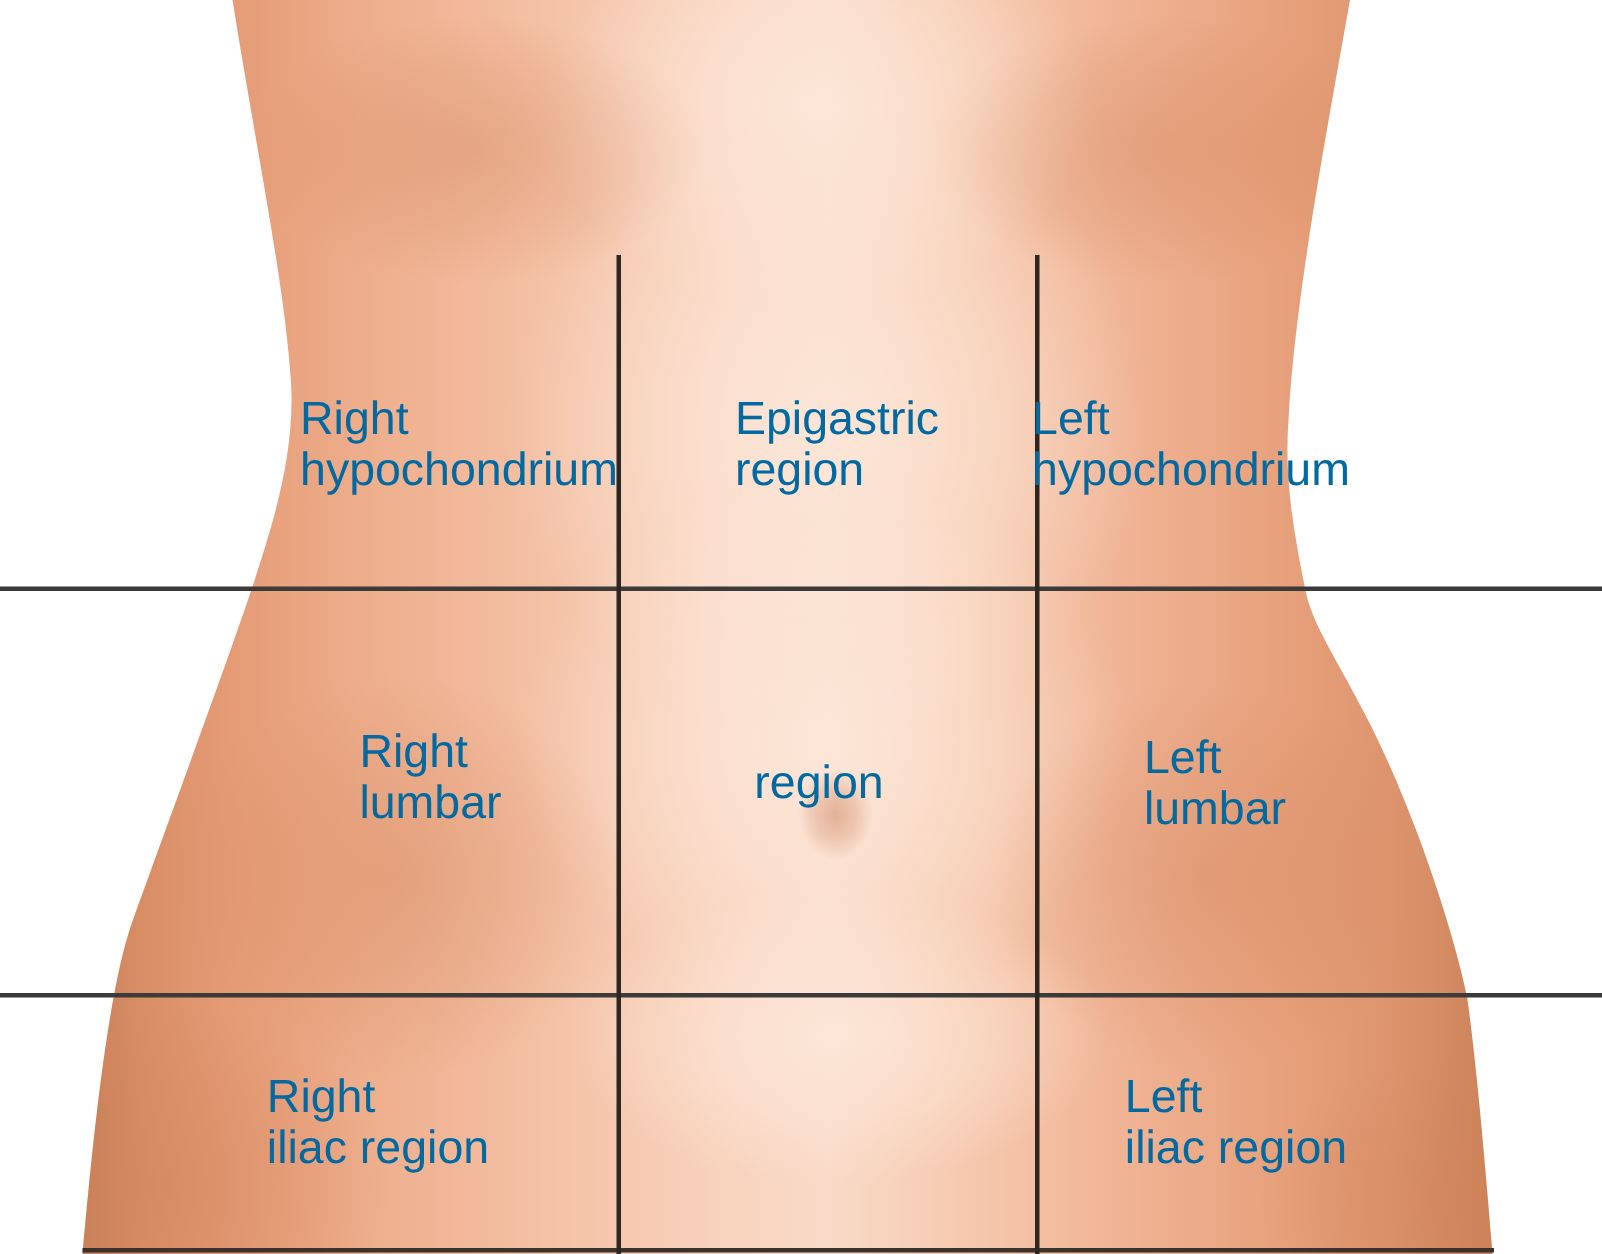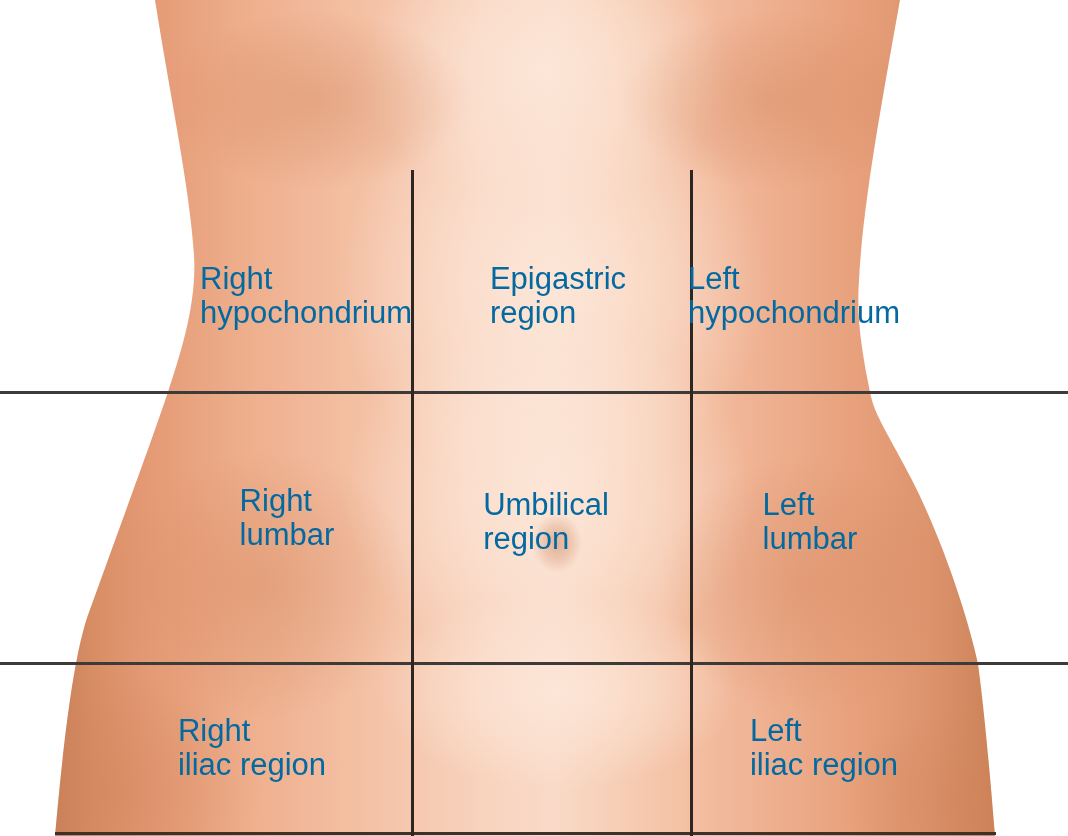--- a/index.html
+++ b/index.html
@@ -150,21 +150,20 @@
     <span>Left</span>
     <span>hypochondrium</span>
   </div>
 
   <div class="region-label" id="label-right-lumbar">
     <span>Right</span>
     <span>lumbar</span>
   </div>
 
   <div class="region-label" id="label-umbilical">
-    <span>Umbilical</span>
     <span>region</span>
   </div>
 
   <div class="region-label" id="label-left-lumbar">
     <span>Left</span>
     <span>lumbar</span>
   </div>
 
   <div class="region-label" id="label-right-iliac">
     <span>Right</span>

